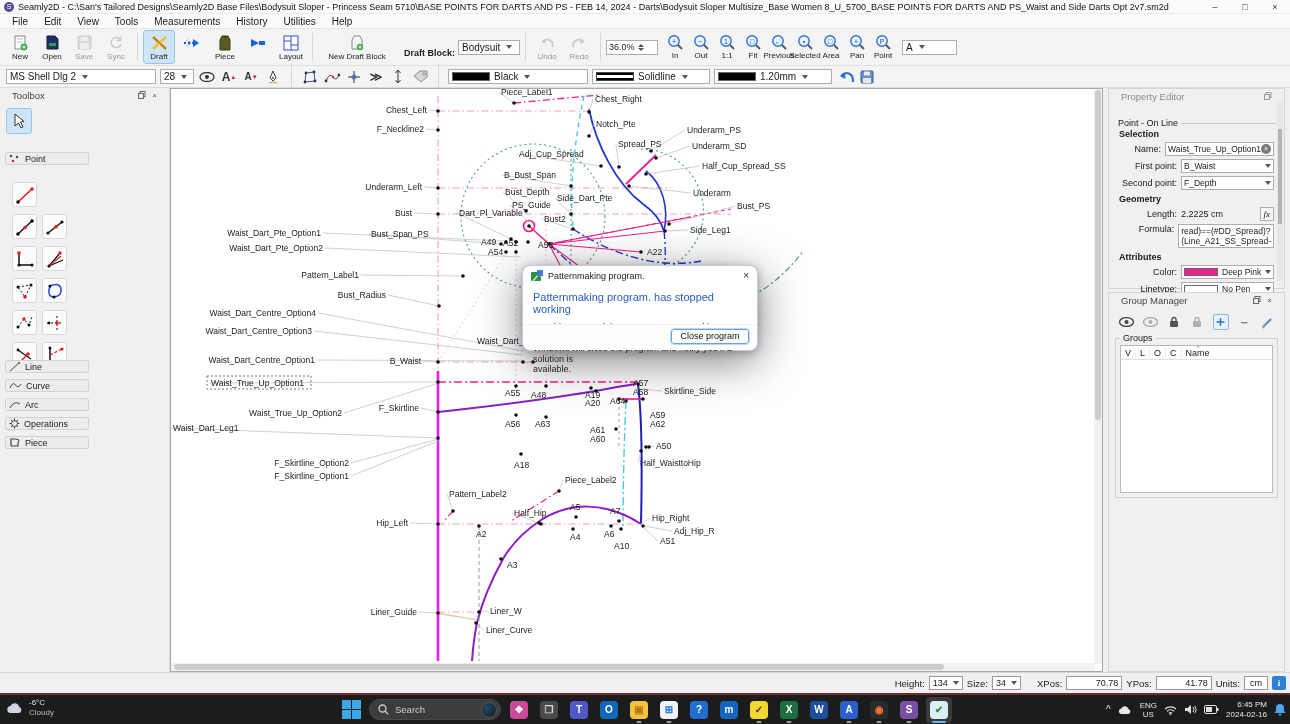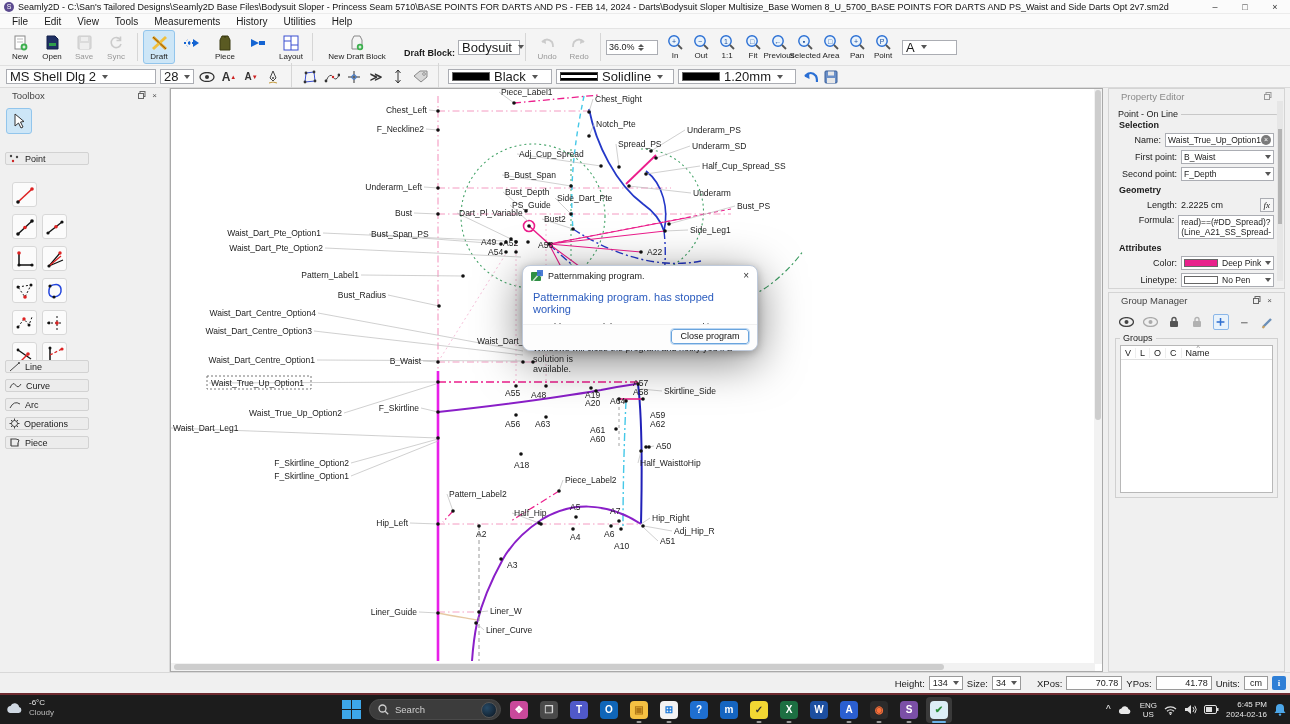--- a/index.html
+++ b/index.html
@@ -19,21 +19,21 @@
 
   
   .toolbar1 { position:absolute; left:0; top:29px; width:1290px; height:37px; background:#f4f4f4; border-bottom:1px solid #e0e0e0; display:flex; align-items:center; padding-left:4px; }
   .tbtn { display:flex; flex-direction:column; align-items:center; justify-content:center; width:32px; height:34px; font-size:8px; color:#222; border:1px solid transparent; border-radius:3px; }
   .tbtn .ic { height:18px; display:flex; align-items:center; justify-content:center; font-size:14px; }
   .tbtn.dis { opacity:.45; }
   .tbtn.active { background:#cde6f7; border-color:#92c5ec; }
   .sep { width:1px; height:28px; background:#d6d6d6; margin:0 5px; }
   .arrowbtn { color:#1464d2; font-weight:bold; font-size:13px; margin:0 1px; padding-bottom:8px;}
   .lbl { font-size:9px; margin:12px 3px 0 8px; }
-  .combo { background:#fff; border:1px solid #abadb3; height:15px; display:flex; align-items:center; font-size:13px; padding:0 3px; }
+  .combo { background:#fff; border:1px solid #abadb3; height:15px; display:flex; align-items:center; font-size:10px; padding:0 3px; }
   .combo .tri { margin-left:auto; width:0; height:0; border-left:3px solid transparent; border-right:3px solid transparent; border-top:4px solid #555; margin-left:6px;}
   .spin { background:#fff; border:1px solid #abadb3; height:15px; display:flex; align-items:center; font-size:9px; padding:0 2px; }
   .spin .ud { display:flex; flex-direction:column; margin-left:3px; gap:1px;}
   .spin .ud i { width:0;height:0;border-left:3px solid transparent;border-right:3px solid transparent; }
   .spin .ud i.up { border-bottom:3px solid #555; }
   .spin .ud i.dn { border-top:3px solid #555; }
   .mag { display:flex; flex-direction:column; align-items:center; width:26px; font-size:8px; color:#222;}
   .mag svg { display:block; }
 
   .toolbar2 { position:absolute; left:0; top:66px; width:1290px; height:22px; background:#f4f4f4; border-bottom:1px solid #dadada; display:flex; align-items:center; padding-left:6px; gap:4px; }
@@ -54,21 +54,21 @@
   .vscroll { position:absolute; right:0; top:0; width:8px; height:575px; background:#f2f2f2; }
   .vscroll .thumb { position:absolute; left:1px; top:1px; width:6px; height:330px; background:#cdcdcd; border-radius:3px; }
   .hscroll { position:absolute; left:0; bottom:0; width:924px; height:8px; background:#f2f2f2; }
   .hscroll .thumb { position:absolute; top:1px; left:3px; height:6px; width:770px; background:#cdcdcd; border-radius:3px; }
 
   
   .rpanel { position:absolute; left:1108px; width:177px; background:#f0f0f0; border:1px solid #d4d4d4; }
   .pe { top:88px; height:201px; }
   .gm { top:292px; height:380px; }
   .pe-body { position:relative; font-size:9px; padding:2px 6px; }
-  .fieldset { border:1px solid #d0d0d0; border-radius:2px; margin-top:8px; padding:3px 4px 0; position:relative;}
+  .fieldset { border:1px solid #d0d0d0; border-radius:2px; margin-top:17px; padding:3px 4px 0; position:relative;}
   .fieldset > .fs-title { position:absolute; top:-6px; left:4px; background:#f0f0f0; padding:0 3px; font-size:9px; }
   .pe-row { display:flex; align-items:center; margin:3px 0; }
   .pe-row .pl { width:62px; text-align:right; padding-right:4px; }
   .pe-row .pf { flex:1; }
   .field { background:#fff; border:1px solid #abadb3; height:14px; display:flex; align-items:center; font-size:8.5px; padding:0 2px; }
   .sec { font-weight:bold; font-size:9px; margin:4px 0 1px; }
   .clr-x { margin-left:auto; width:10px; height:10px; border-radius:50%; background:#7a7a7a; color:#fff; font-size:7px; line-height:10px; text-align:center;}
   .fx { border:1px solid #abadb3; background:#f6f6f6; font-style:italic; font-family:"Liberation Serif",serif; font-size:9px; padding:0 3px; height:14px; line-height:13px;}
   .formula-box { background:#fff; border:1px solid #abadb3; font-size:8.5px; padding:1px 2px; line-height:10px;}
   .pe-scroll { position:absolute; right:1px; top:12px; width:6px; height:180px; background:#e6e6e6;}
@@ -401,21 +401,21 @@
         <path d="M4 1 v13 M4 1 l-2.5 3 M4 1 l2.5 3 M4 14 l-2.5 -3 M4 14 l2.5 -3" stroke="#333" fill="none"></path>
       </svg>
     </span>
   <span class="ic2">
       <svg width="15" height="13">
         <path d="M1 6 L7 1 h7 v6 L8 12 Z" fill="#d8d8d8" stroke="#888"></path>
         <circle cx="11" cy="4" r="1.3" fill="#fff" stroke="#888"></circle>
       </svg>
     </span>
   <div class="sep"></div>
-  <div class="combo" style="width:104px">
+  <div class="combo" style="width:140px">
     <span class="swatch" id="color-swatch" style="width: 38px; background: rgb(0, 0, 0);"></span>
     <span>Black</span>
       <span class="tri"></span>
   </div>
   <div class="combo" style="width:118px">
     <span class="swatch" style="width:38px;background:repeating-linear-gradient(#000 0 2px,#fff 2px 4px,#000 4px 6px,#fff 6px 9px);background:#fff;border-color:#444;box-shadow:inset 0 2px 0 #000, inset 0 -2px 0 #000;"></span>
     <span>Solidline</span>
       <span class="tri"></span>
   </div>
   <div class="combo" style="width:118px">

